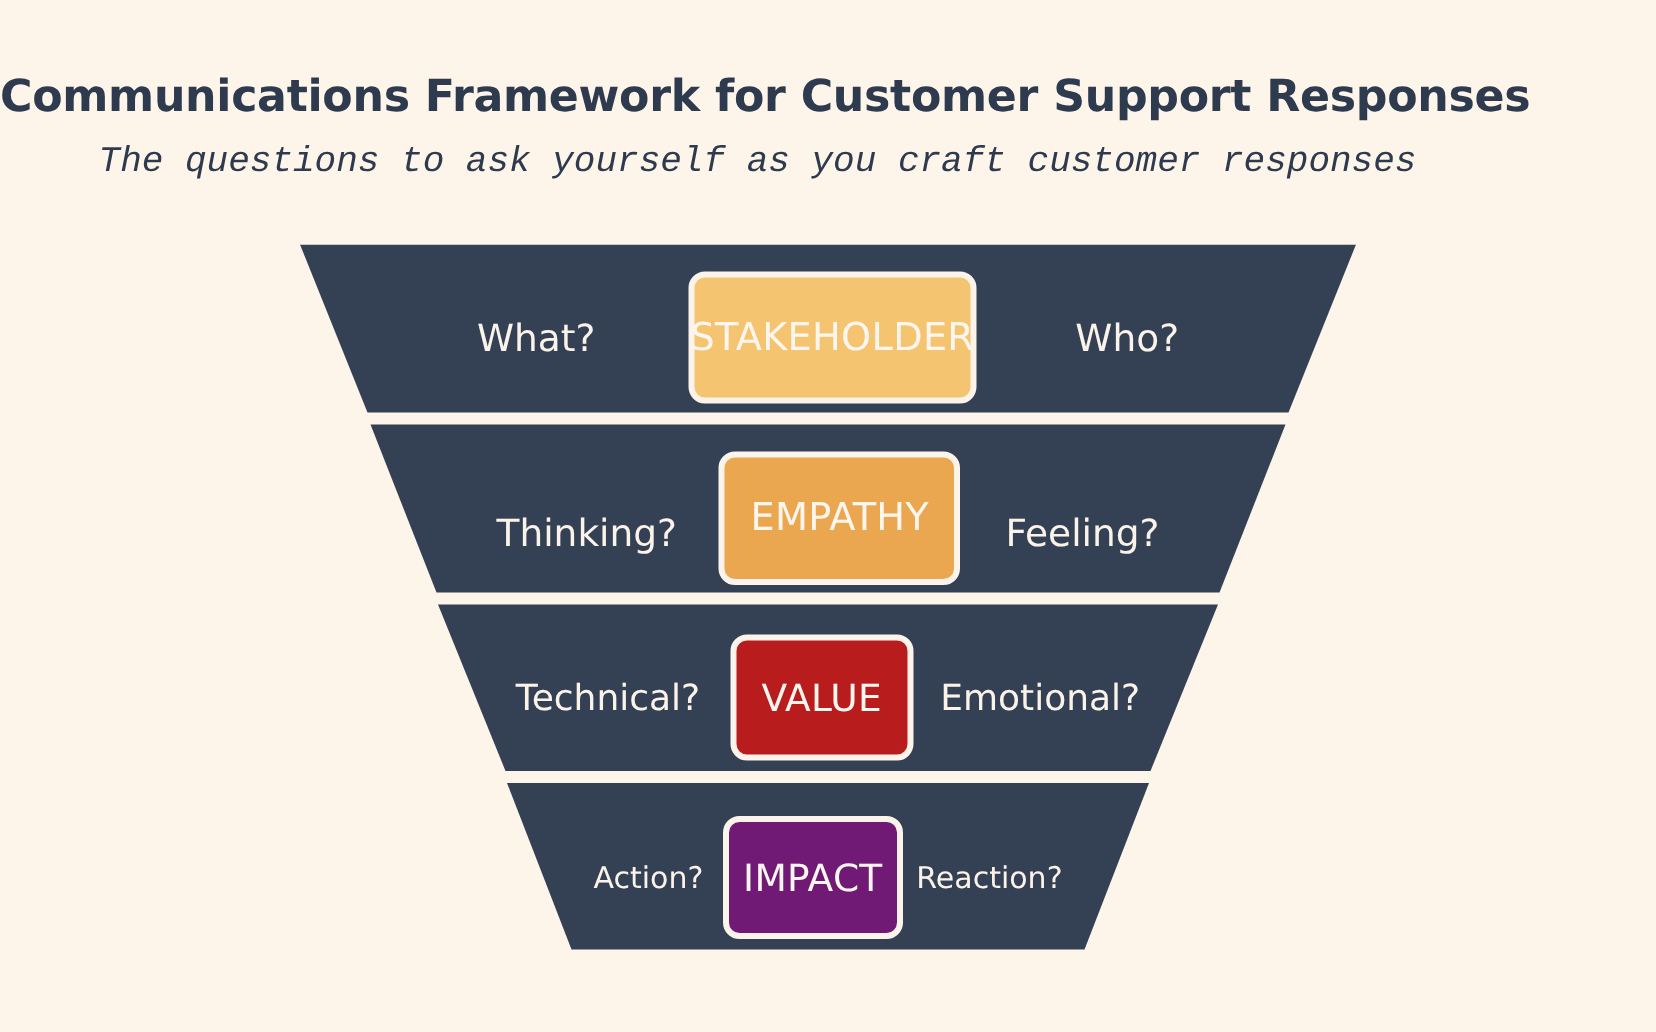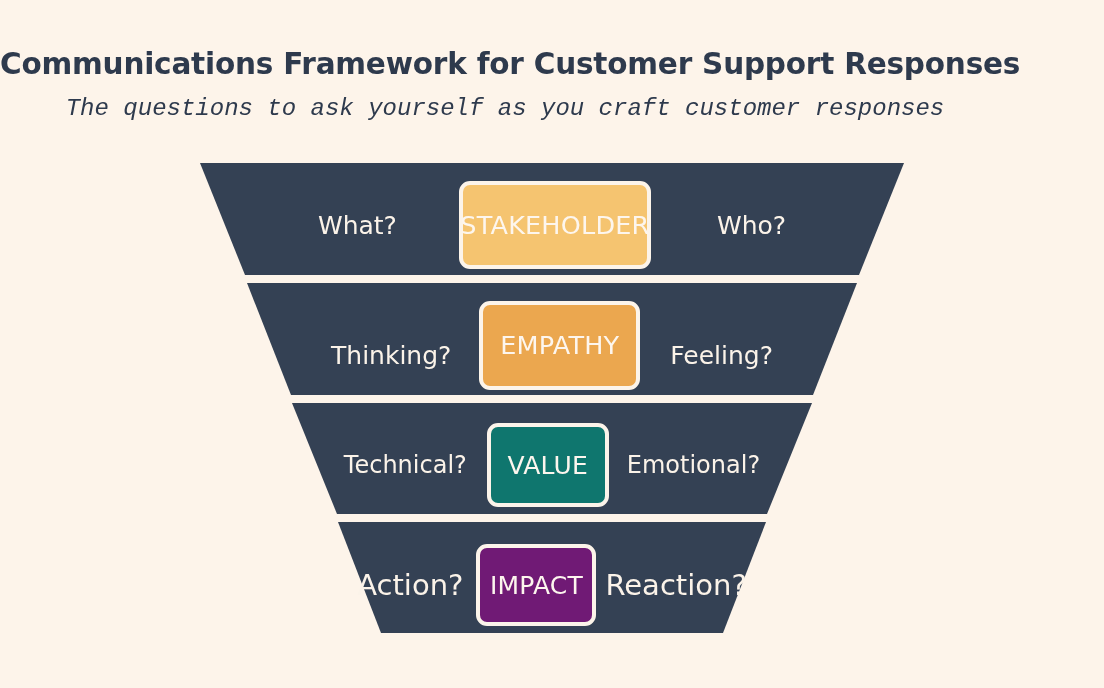--- a/index.html
+++ b/index.html
@@ -128,21 +128,21 @@
   .tier-3 .gap-l { width: 20px; }
   .tier-3 .gap-r { width: 18px; }
   .badge-3 {
     width: 122px;
     height: 84px;
     font-size: 25px;
   }
 
   
   .tier-4 { top: 374px; height: 96px; }
-  .tier-4 .side-label { font-size: 29px; }
+  .tier-4 .side-label { font-size: 20px; }
   .tier-4 .gap-l { width: 13px; }
   .tier-4 .gap-r { width: 9px; }
   .badge-4 {
     width: 120px;
     height: 82px;
     font-size: 25px;
   }
 
   .spacer { flex: 0 0 auto; }
 </style>
@@ -181,21 +181,21 @@
       <span class="side-label">Thinking?</span>
       <span class="spacer gap-l"></span>
       <span class="badge badge-2" style="background:#EBA74F;">EMPATHY</span>
       <span class="spacer gap-r"></span>
       <span class="side-label">Feeling?</span>
     </div>
 
     <div class="tier-row tier-3">
       <span class="side-label">Technical?</span>
       <span class="spacer gap-l"></span>
-      <span class="badge badge-3" style="background:#0f766e;">VALUE</span>
+      <span class="badge badge-3" style="background:#b91c1c;">VALUE</span>
       <span class="spacer gap-r"></span>
       <span class="side-label">Emotional?</span>
     </div>
 
     <div class="tier-row tier-4">
       <span class="side-label">Action?</span>
       <span class="spacer gap-l"></span>
       <span class="badge badge-4" style="background:#701a75;">IMPACT</span>
       <span class="spacer gap-r"></span>
       <span class="side-label">Reaction?</span>

